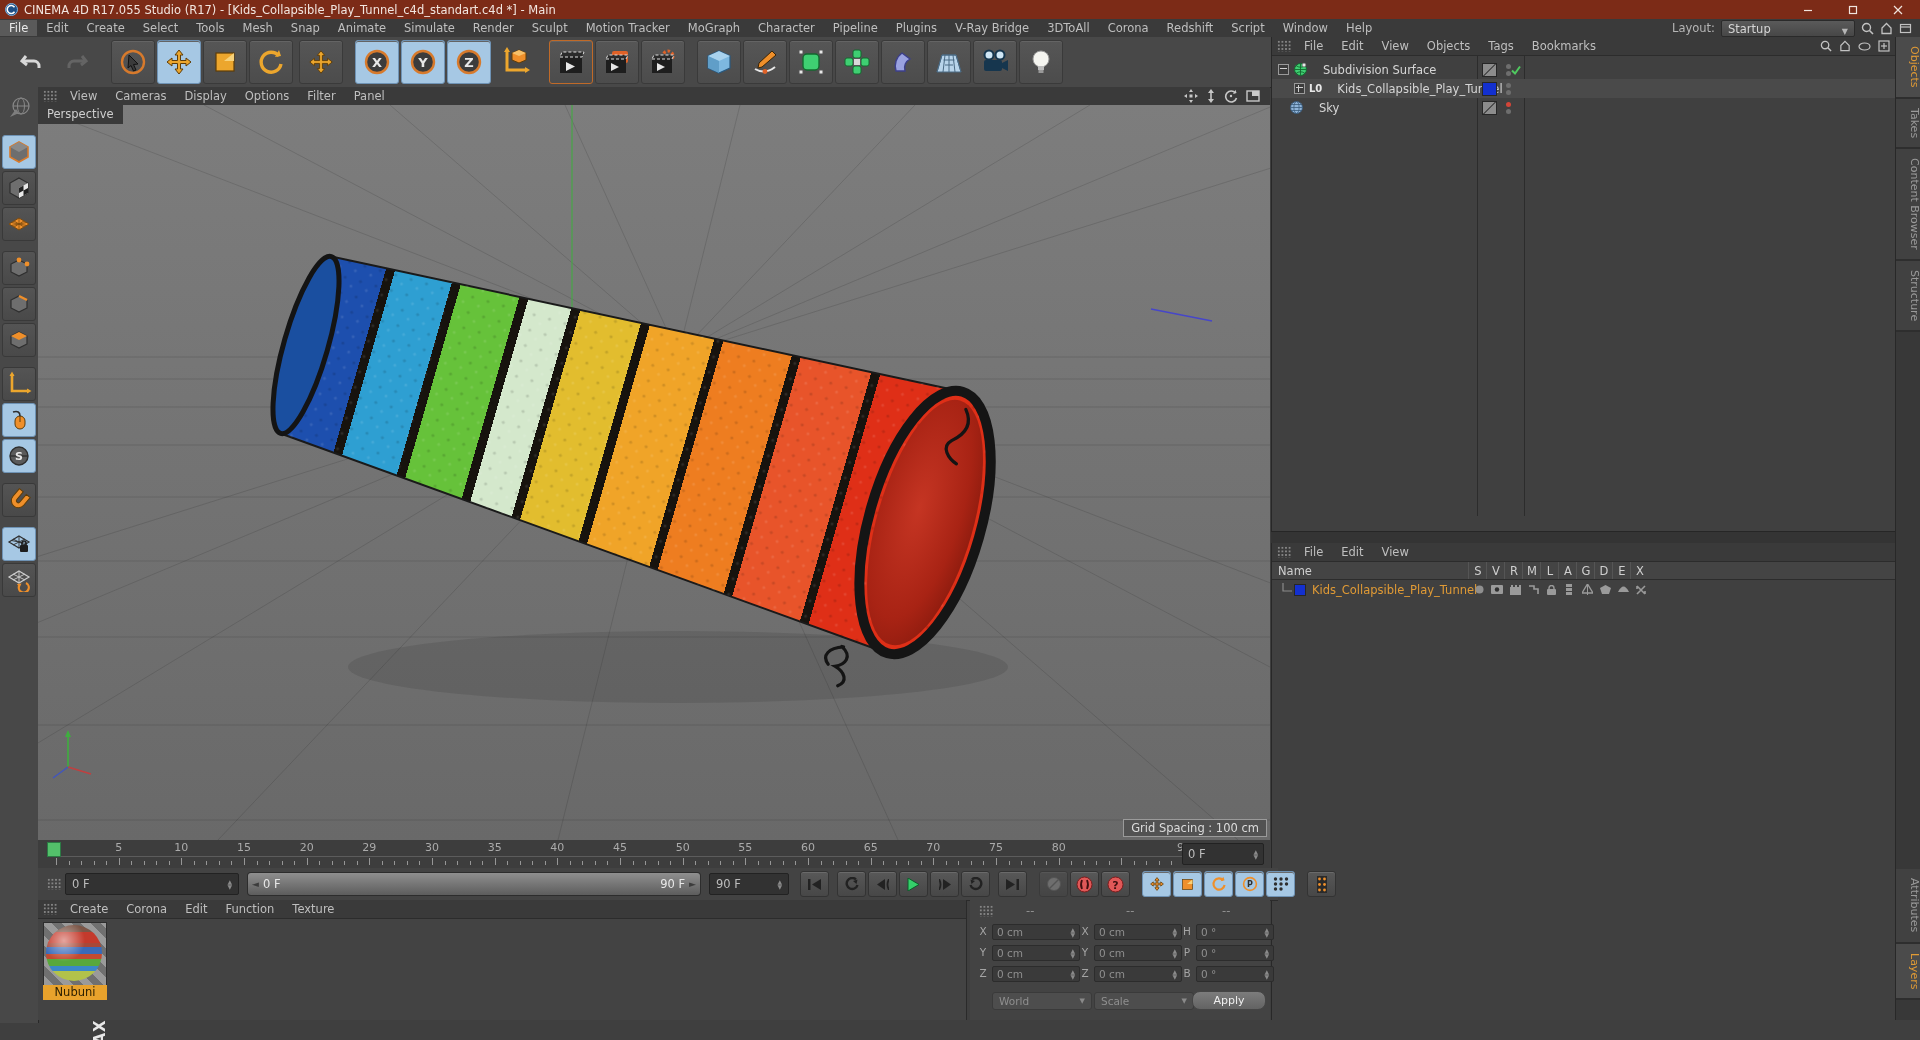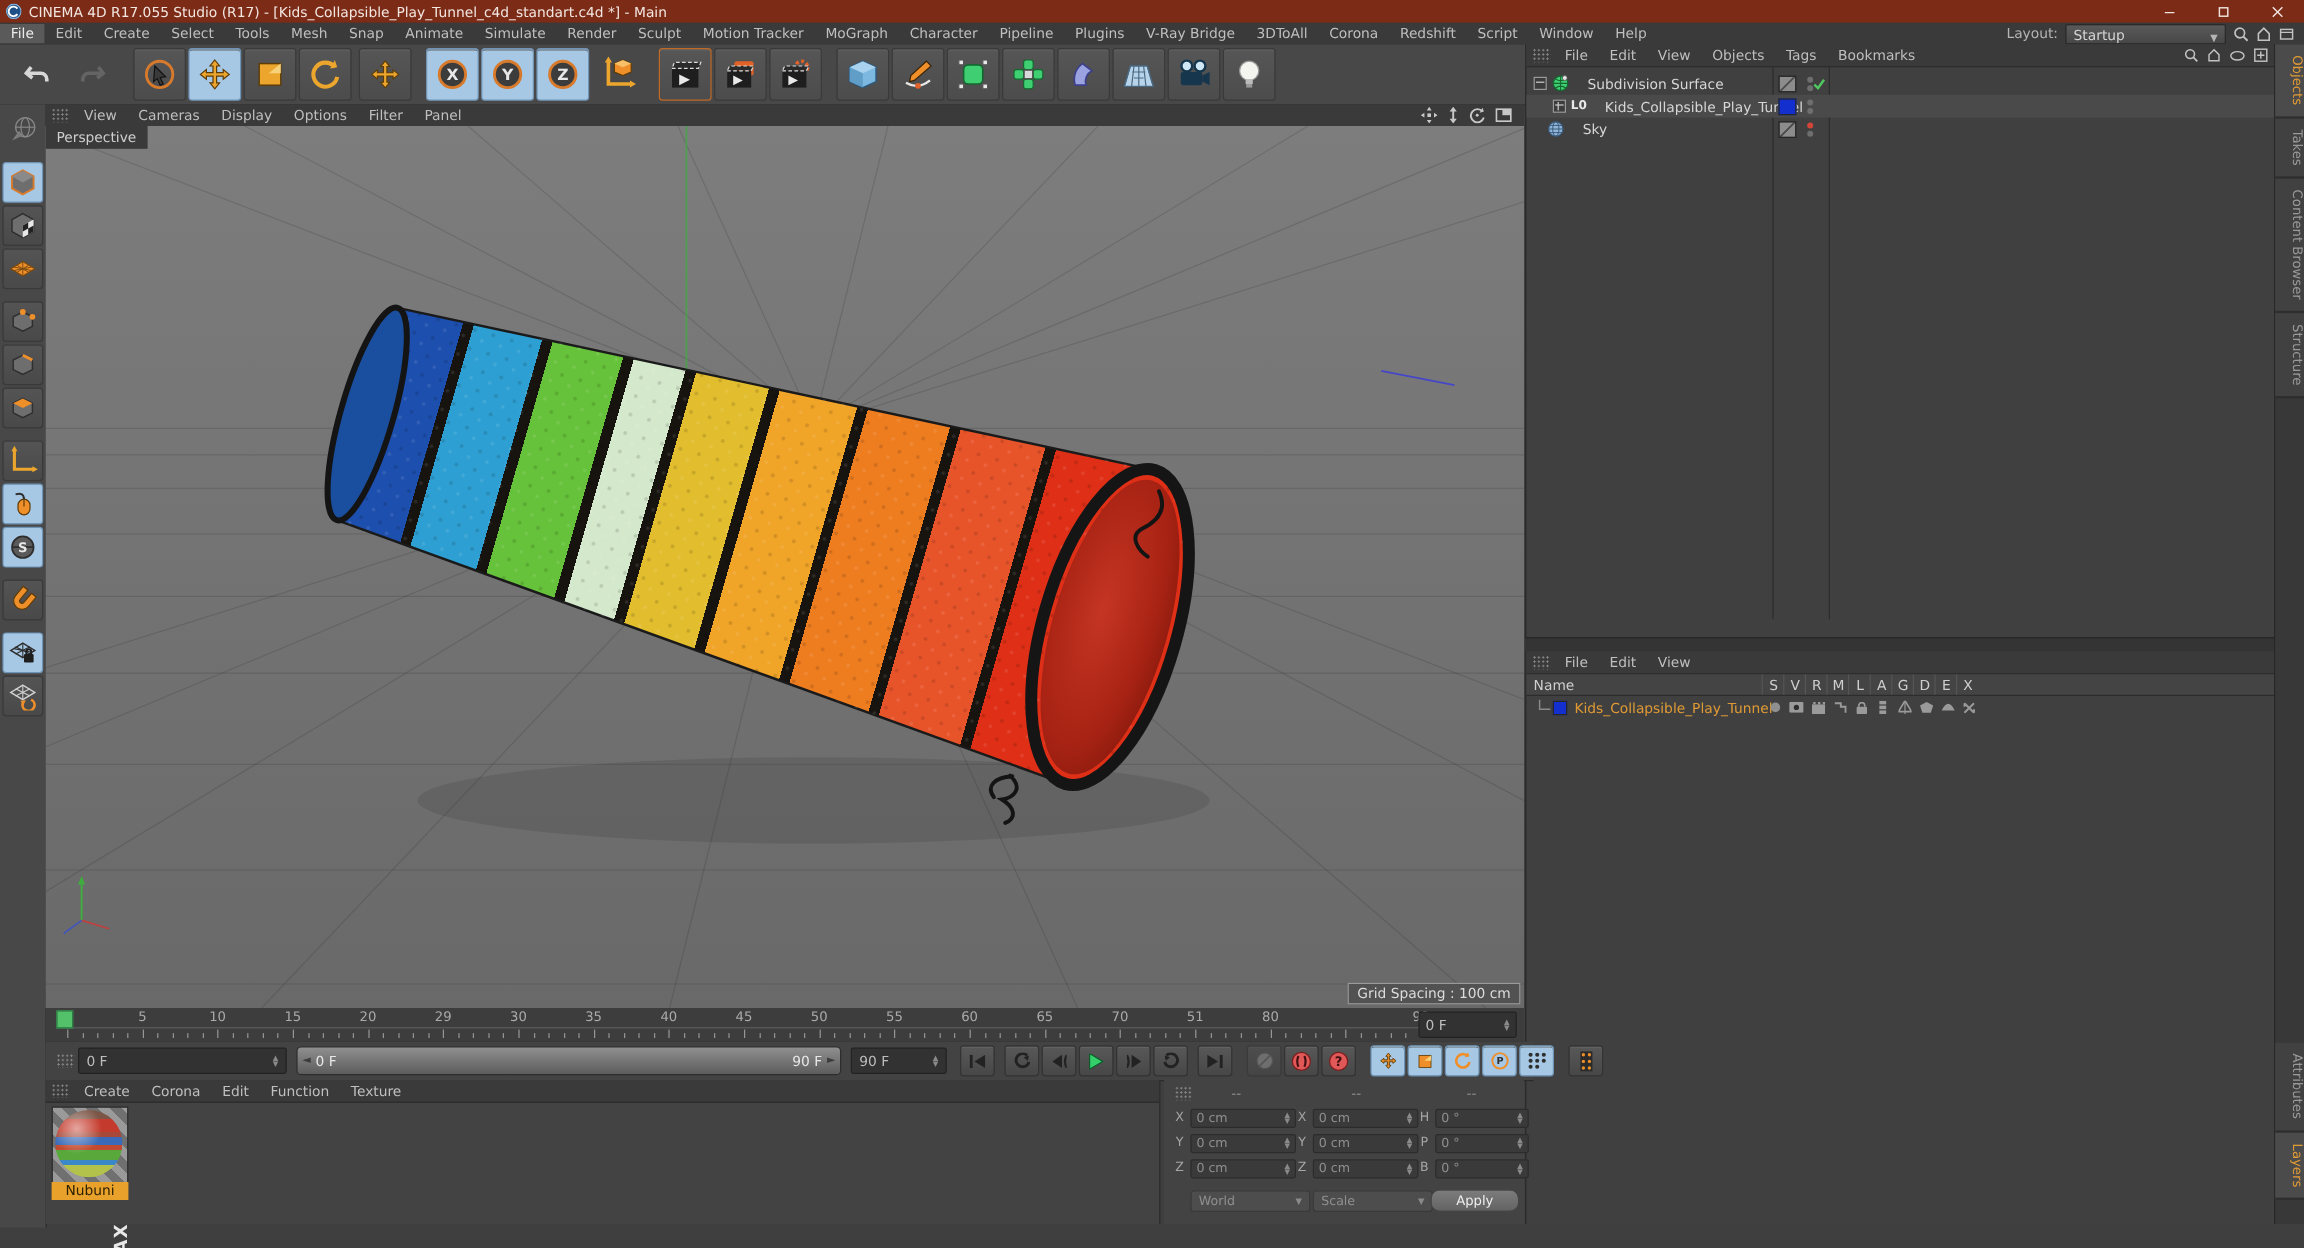--- a/index.html
+++ b/index.html
@@ -812,21 +812,21 @@
           <span class="flabel" style="left: 27.7778%;">29</span>
           <span class="flabel" style="left: 33.3333%;">30</span>
           <span class="flabel" style="left: 38.8889%;">35</span>
           <span class="flabel" style="left: 44.4444%;">40</span>
           <span class="flabel" style="left: 50%;">45</span>
           <span class="flabel" style="left: 55.5556%;">50</span>
           <span class="flabel" style="left: 61.1111%;">55</span>
           <span class="flabel" style="left: 66.6667%;">60</span>
           <span class="flabel" style="left: 72.2222%;">65</span>
           <span class="flabel" style="left: 77.7778%;">70</span>
-          <span class="flabel" style="left: 83.3333%;">51</span>
+          <span class="flabel" style="left: 83.3333%;">75</span>
           <span class="flabel" style="left: 88.8889%;">80</span>
           <span class="flabel" style="left: 94.4444%; margin-top: 36px;">85</span>
           <span class="flabel" style="left: 100%;">90</span>
         </div>
       <div id="tl-ticks">
           <span class="tick major" style="left: 0%;"></span>
           <span class="tick" style="left: 1.11111%;"></span>
           <span class="tick" style="left: 2.22222%;"></span>
           <span class="tick" style="left: 3.33333%;"></span>
           <span class="tick" style="left: 4.44444%;"></span>

